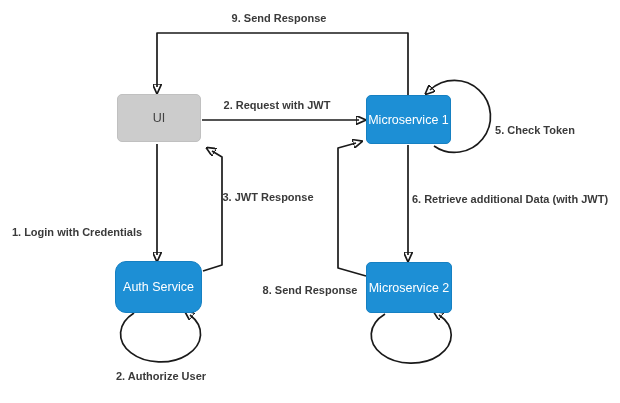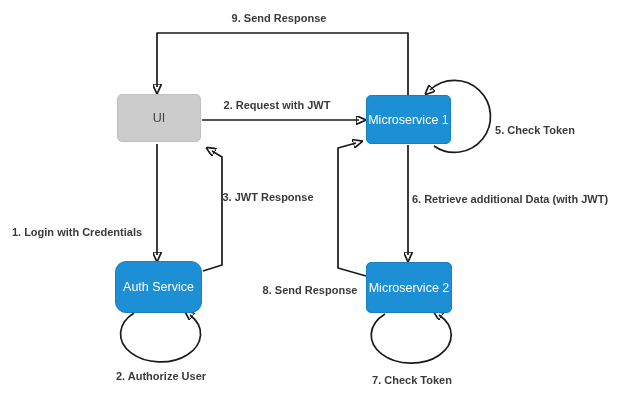--- a/index.html
+++ b/index.html
@@ -100,17 +100,16 @@
   <div class="node blue" style="left:366px;top:262px;width:86px;height:51px;">
     <span>Microservice 2</span>
   </div>
 
   <div class="edge-label" style="left:77px;top:189px;margin-top:43px;">1. Login with Credentials</div>
   <div class="edge-label" style="left:161px;top:376px;">2. Authorize User</div>
   <div class="edge-label" style="left:268px;top:197px;">3. JWT Response</div>
   <div class="edge-label" style="left:277px;top:105px;">2. Request with JWT</div>
   <div class="edge-label" style="left:535px;top:130px;">5. Check Token</div>
   <div class="edge-label" style="left:510px;top:199px;">6. Retrieve additional Data (with JWT)</div>
-  <div class="edge-label" style="left:412px;top:380px;">7. Check Token</div>
   <div class="edge-label" style="left:310px;top:290px;">8. Send Response</div>
   <div class="edge-label" style="left:279px;top:18px;">9. Send Response</div>
 
 </div>
 
 </body></html>

